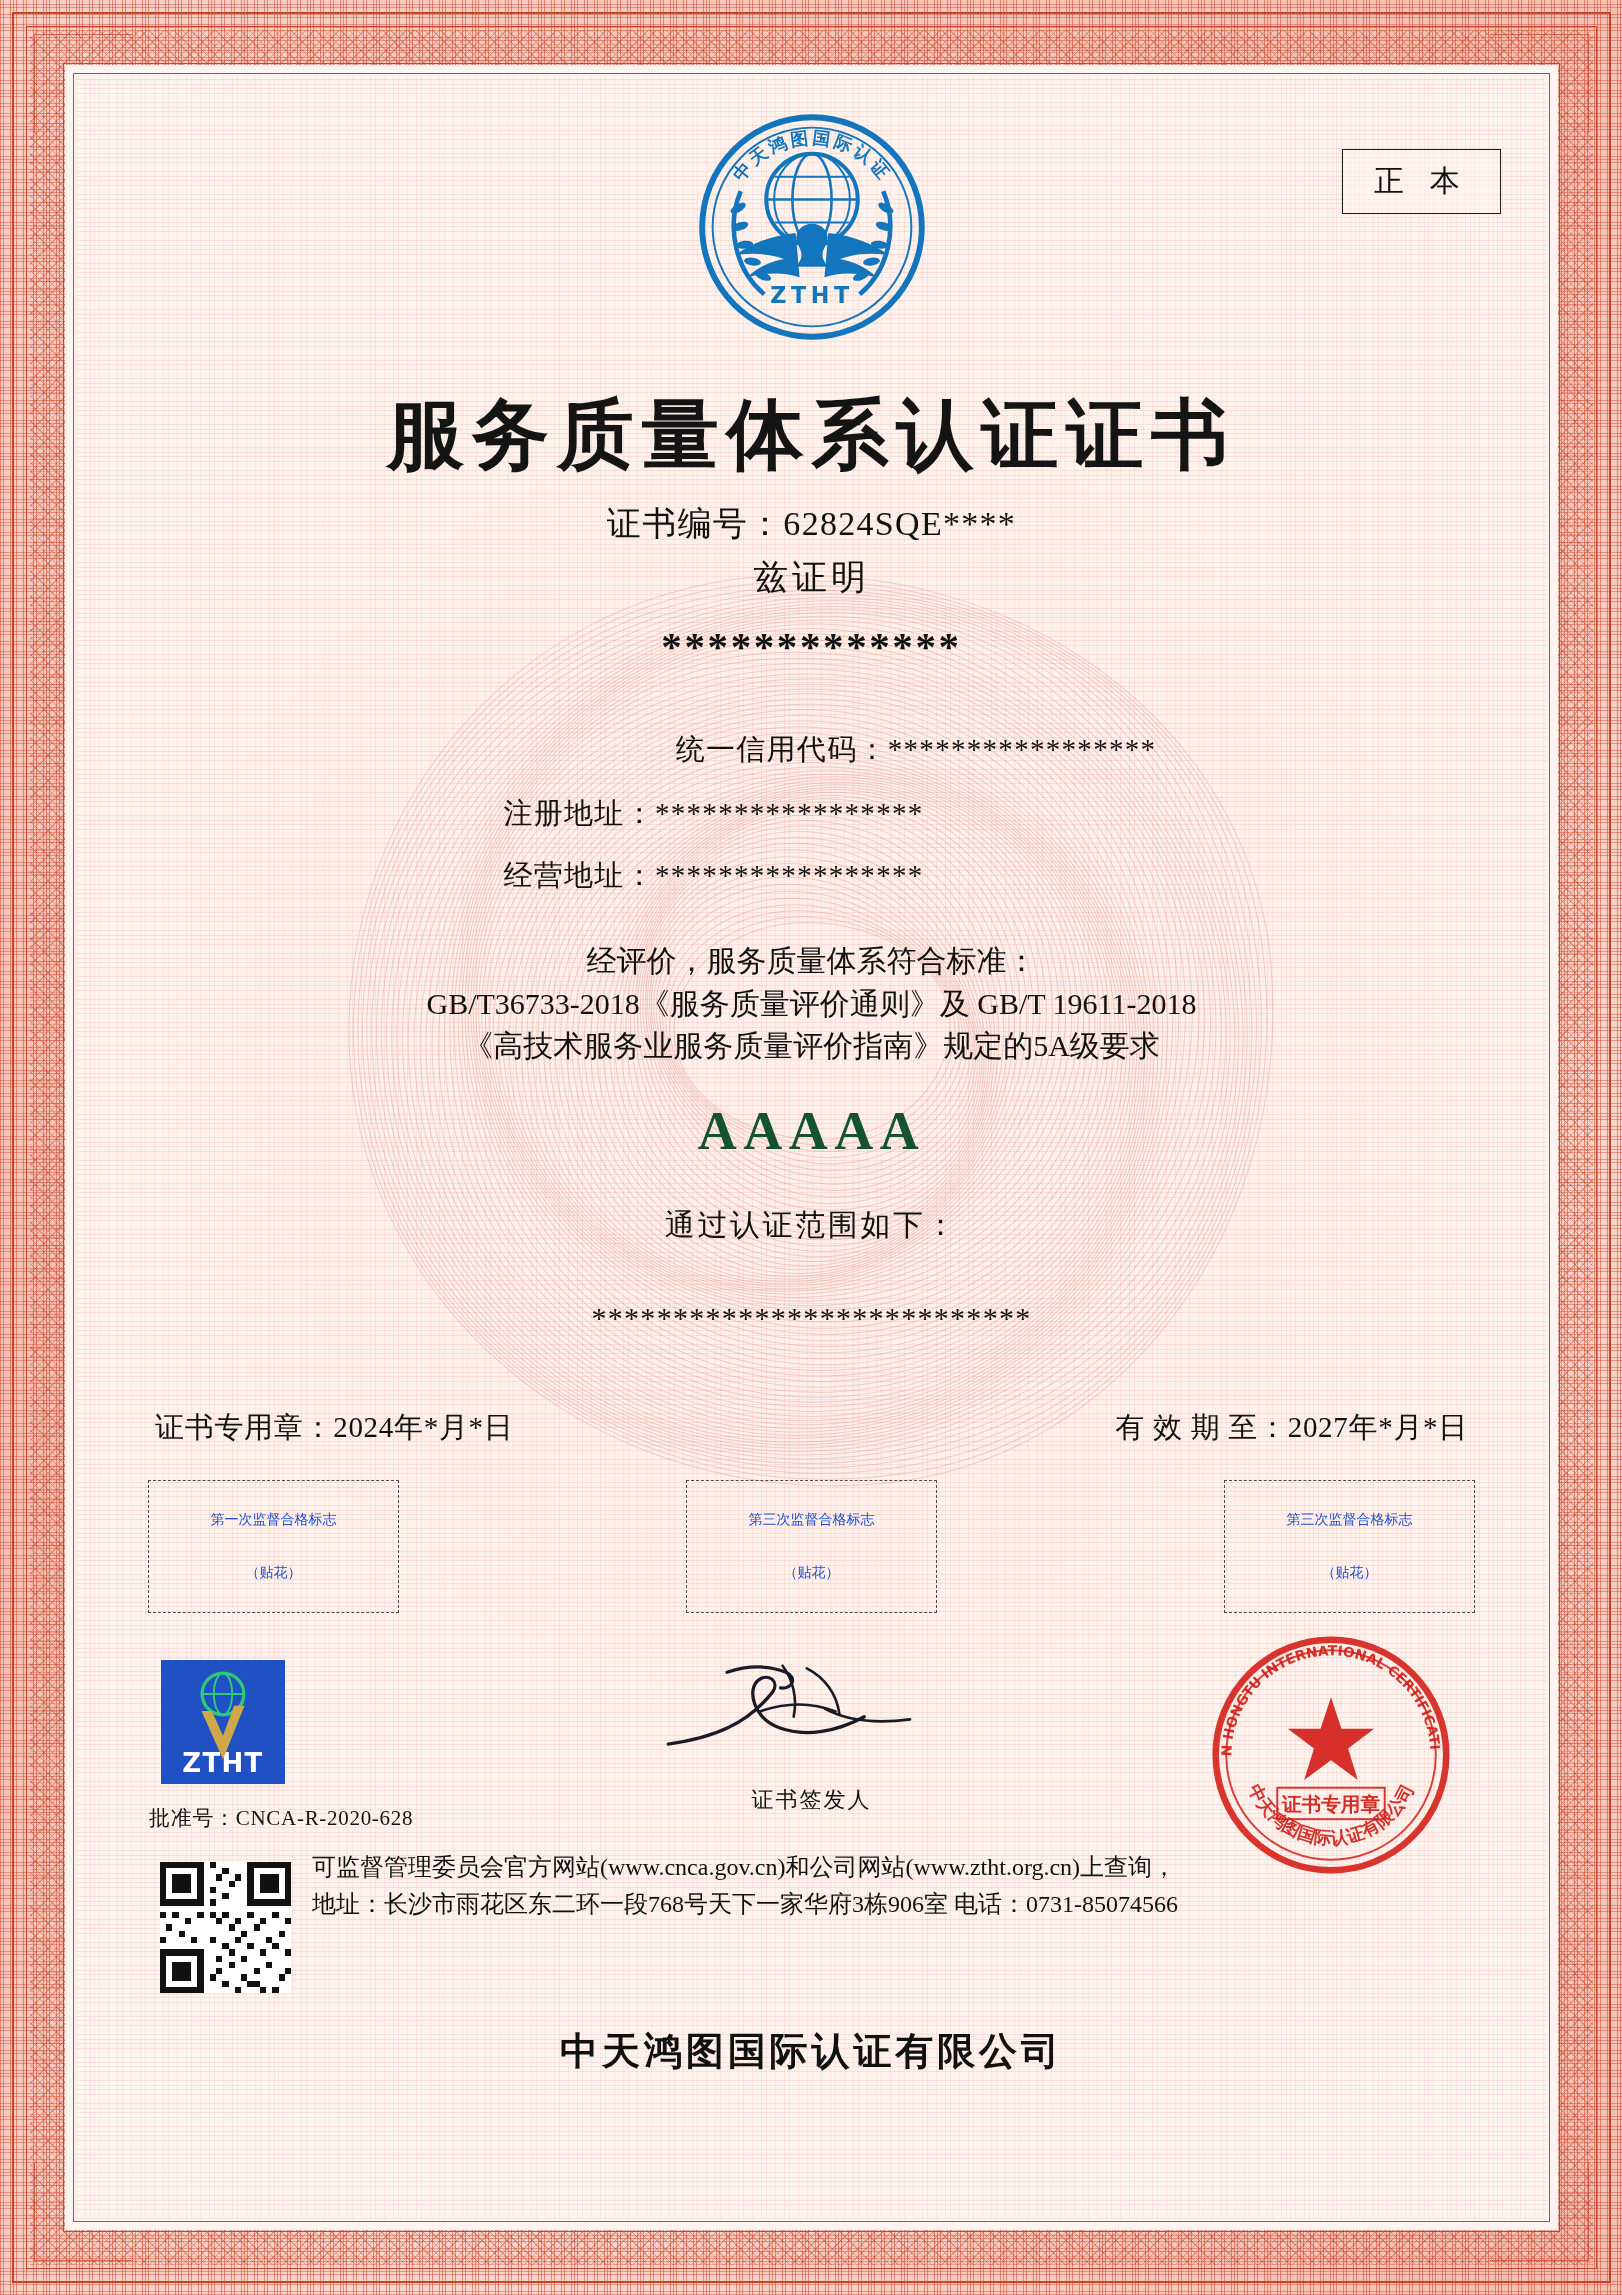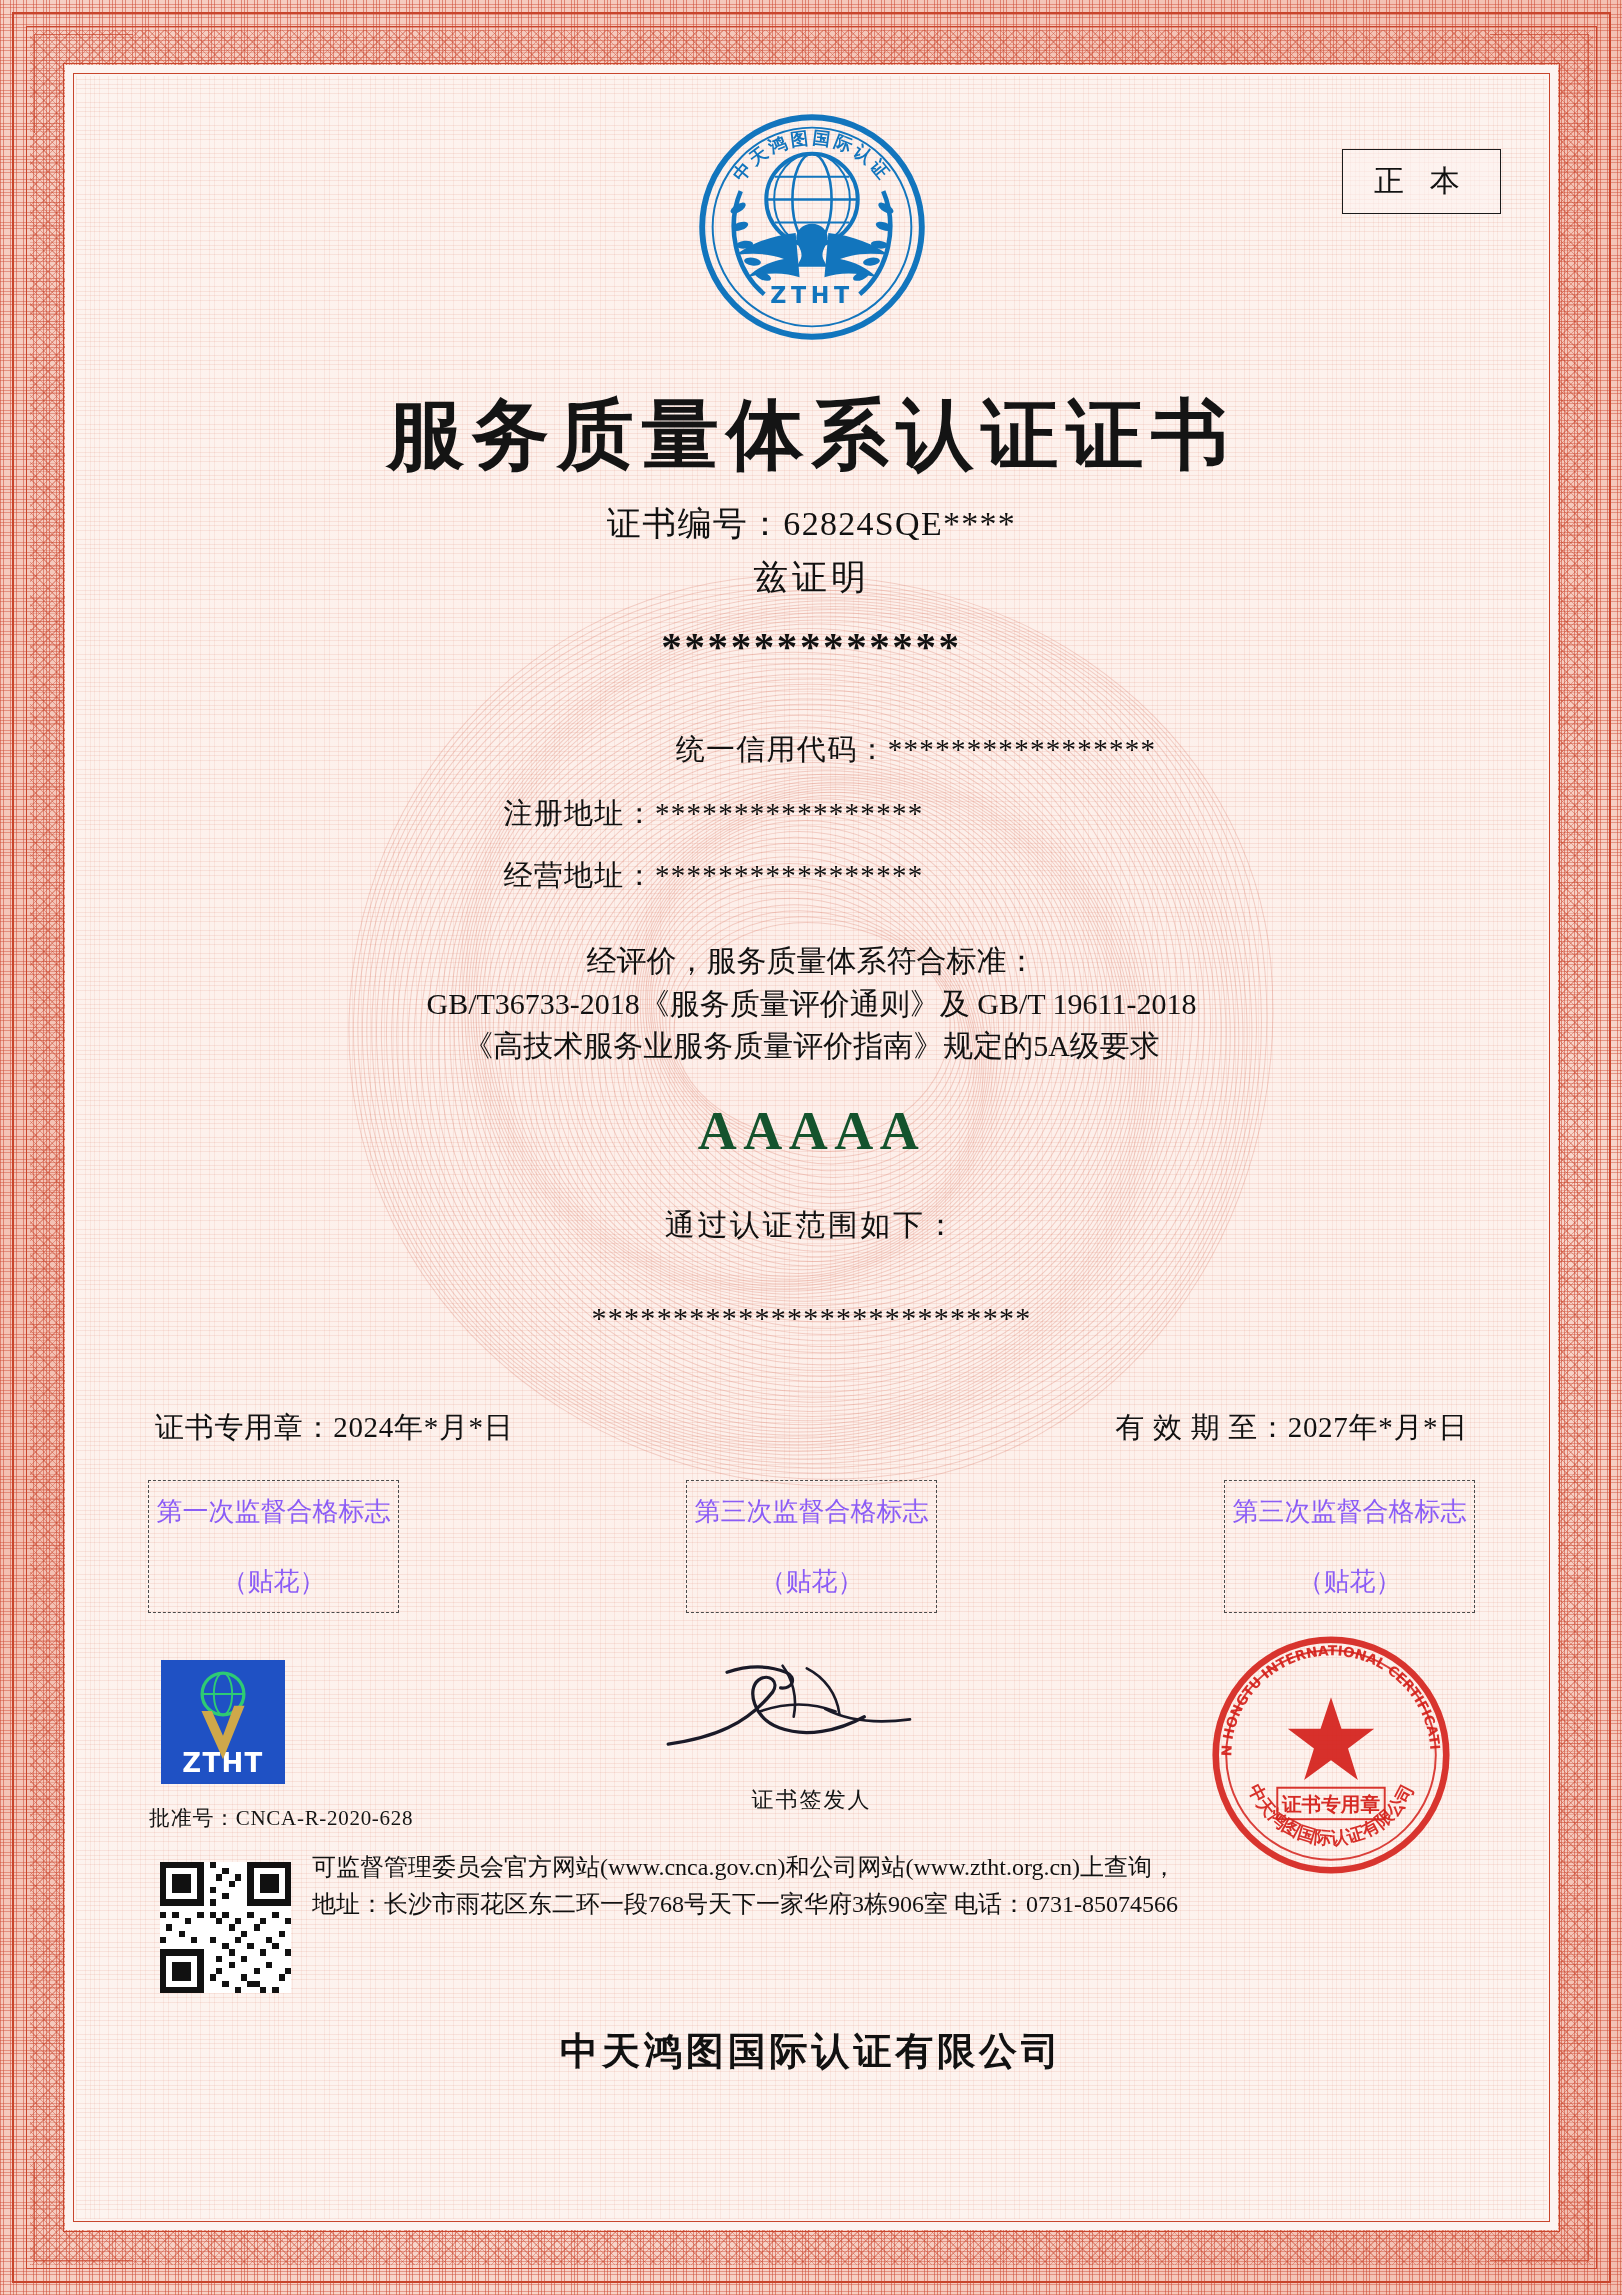--- a/index.html
+++ b/index.html
@@ -256,23 +256,23 @@
     box-sizing: border-box;
   }
   .sticker {
     width: 249px;
     height: 131px;
     border: 1.3px dashed #4a4a4a;
     display: flex;
     flex-direction: column;
     align-items: center;
     justify-content: center;
-    font-size: 26px;
+    font-size: 14px;
     line-height: 1.45;
-    color: #8b5cf6;
+    color: #1d4ed8;
     text-align: center;
     gap: 32px;
   }
 
   .mark-badge {
     position: absolute;
     left: 85px;
     top: 1584px;
     width: 124px;
     height: 124px;

